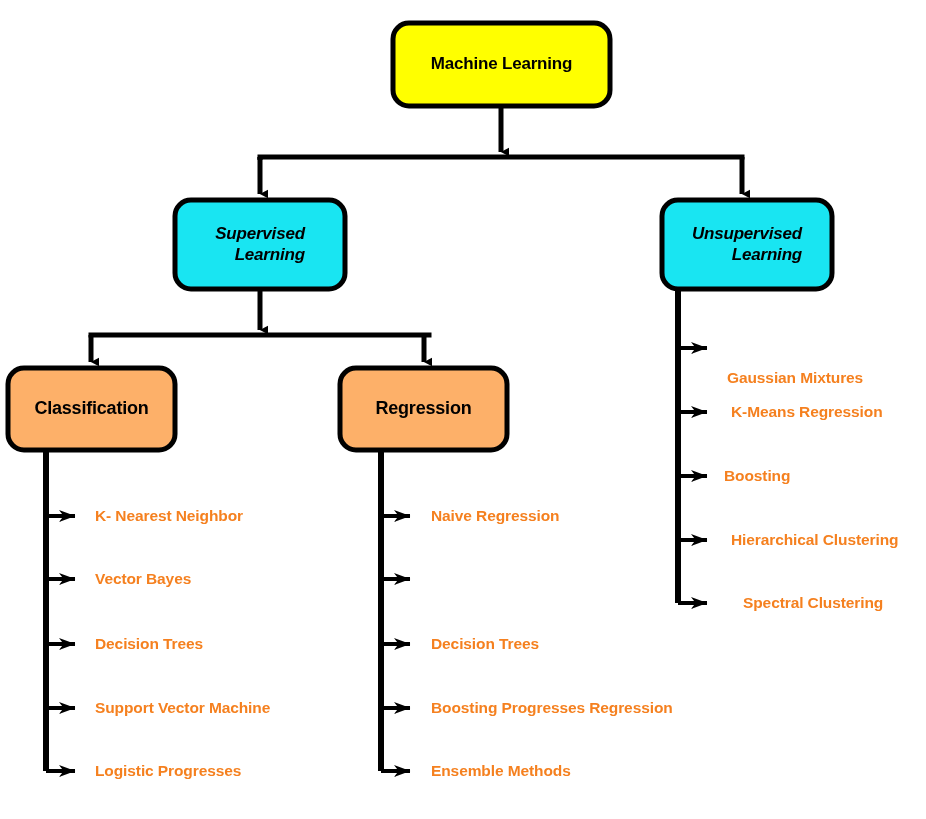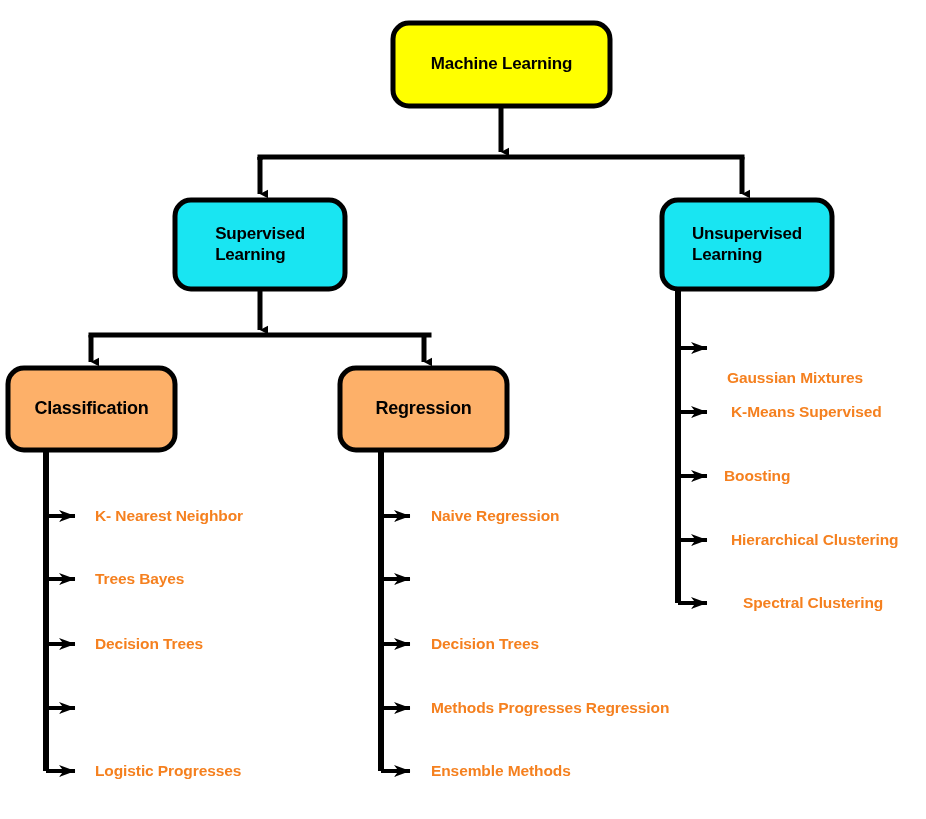--- a/index.html
+++ b/index.html
@@ -22,30 +22,30 @@
     left: 0;
     top: 0;
     width: 926px;
     height: 819px;
   }
   .node-label {
     position: absolute;
     display: flex;
     align-items: center;
     justify-content: center;
-    text-align: left;
+    text-align: right;
     font-weight: bold;
     color: #000000;
     letter-spacing: -0.2px;
     line-height: 1.18;
     pointer-events: none;
     white-space: pre-line;
   }
   .node-label.lvl0 { font-size: 17px; }
-  .node-label.lvl1 { font-size: 17px; }
+  .node-label.lvl1 { font-size: 17px; font-style: italic; }
   .node-label.lvl2 { font-size: 18px; }
   .leaf-label {
     position: absolute;
     font-weight: bold;
     font-size: 15.5px;
     color: #F5801F;
     white-space: nowrap;
     letter-spacing: -0.1px;
   }
 </style>
@@ -126,28 +126,29 @@
 Learning</div>
 
   <div class="node-label lvl1" style="left:662px; top:200px; width:170px; height:89px;">Unsupervised
 Learning</div>
 
   <div class="node-label lvl2" style="left:8px; top:368px; width:167px; height:82px;">Classification</div>
 
   <div class="node-label lvl2" style="left:340px; top:368px; width:167px; height:82px;">Regression</div>
 
   <div class="leaf-label" style="left:95px; top:516px; transform:translateY(-50%);">K- Nearest Neighbor</div>
-  <div class="leaf-label" style="left:95px; top:579px; transform:translateY(-50%);">Trees Bayes</div>
+  <div class="leaf-label" style="left:95px; top:579px; transform:translateY(-50%);">Vector Bayes</div>
   <div class="leaf-label" style="left:95px; top:644px; transform:translateY(-50%);">Decision Trees</div>
+  <div class="leaf-label" style="left:95px; top:708px; transform:translateY(-50%);">Support Vector Machine</div>
   <div class="leaf-label" style="left:95px; top:771px; transform:translateY(-50%);">Logistic Progresses</div>
 
   <div class="leaf-label" style="left:431px; top:516px; transform:translateY(-50%);">Naive Regression</div>
   <div class="leaf-label" style="left:431px; top:644px; transform:translateY(-50%);">Decision Trees</div>
-  <div class="leaf-label" style="left:431px; top:708px; transform:translateY(-50%);">Methods Progresses Regression</div>
+  <div class="leaf-label" style="left:431px; top:708px; transform:translateY(-50%);">Boosting Progresses Regression</div>
   <div class="leaf-label" style="left:431px; top:771px; transform:translateY(-50%);">Ensemble Methods</div>
 
   <div class="leaf-label" style="left:727px; top:348px; transform:translateY(-50%);margin-top:30px;">Gaussian Mixtures</div>
-  <div class="leaf-label" style="left:731px; top:412px; transform:translateY(-50%);">K-Means Supervised</div>
+  <div class="leaf-label" style="left:731px; top:412px; transform:translateY(-50%);">K-Means Regression</div>
   <div class="leaf-label" style="left:724px; top:476px; transform:translateY(-50%);">Boosting</div>
   <div class="leaf-label" style="left:731px; top:540px; transform:translateY(-50%);">Hierarchical Clustering</div>
   <div class="leaf-label" style="left:743px; top:603px; transform:translateY(-50%);text-align:center;">Spectral Clustering</div>
 
 </div>
 
 </body></html>

